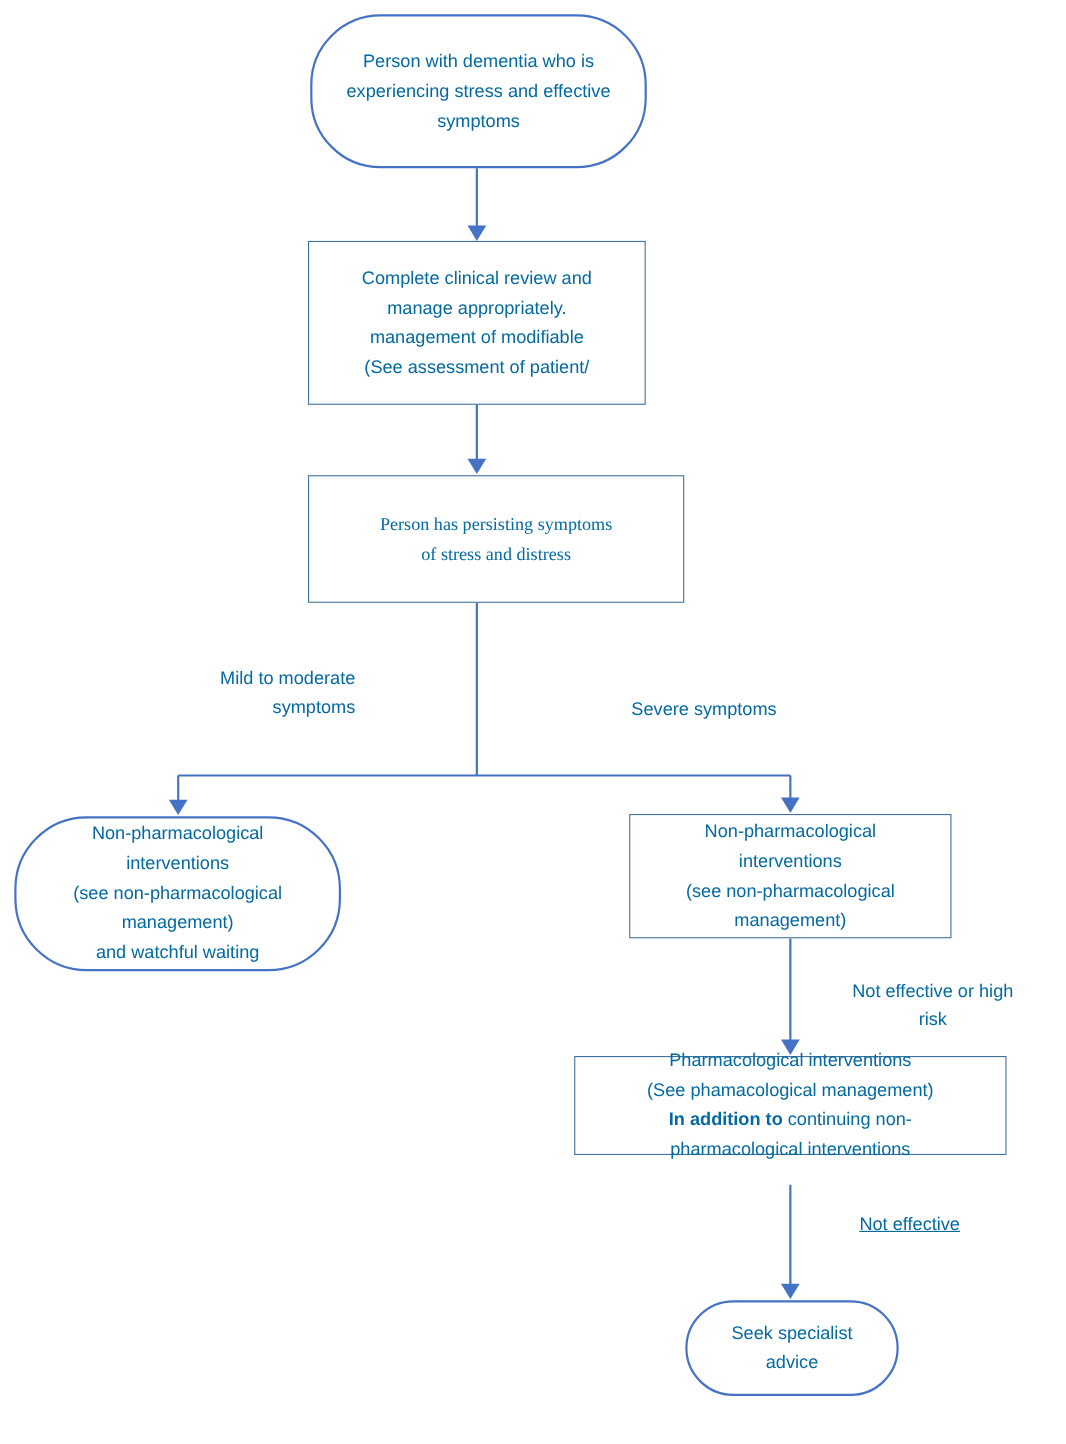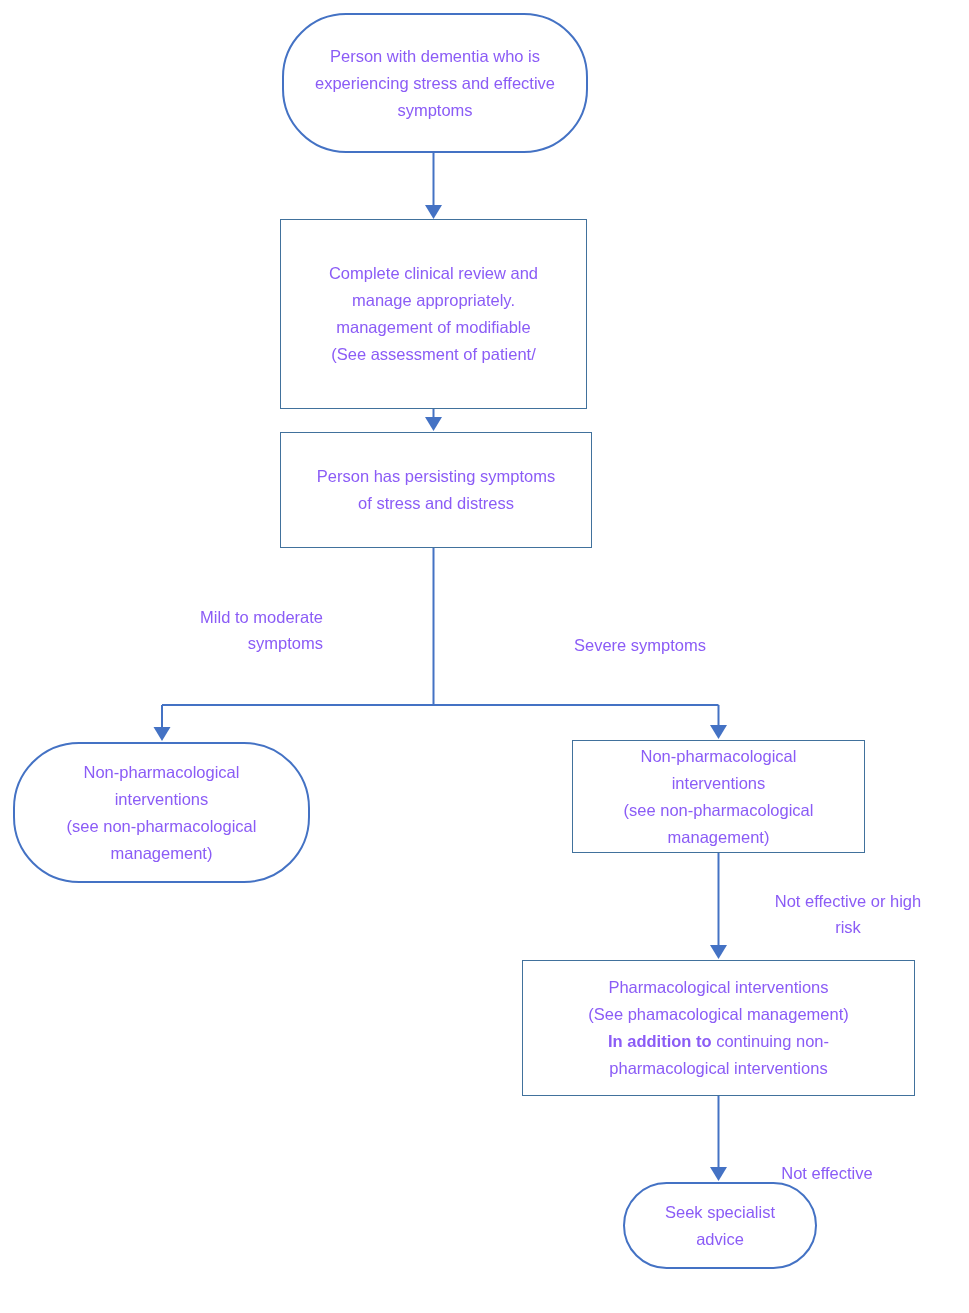--- a/index.html
+++ b/index.html
@@ -6,21 +6,21 @@
     margin: 0;
     padding: 0;
     background: #ffffff;
   }
   .canvas {
     position: relative;
     width: 969px;
     height: 1313px;
     background: #ffffff;
     font-family: "Liberation Sans", "DejaVu Sans", sans-serif;
-    color: #8b5cf6;
+    color: #0369a1;
     overflow: hidden;
   }
   .connectors {
     position: absolute;
     top: 0;
     left: 0;
     z-index: 0;
   }
   .node {
     position: absolute;
@@ -77,30 +77,30 @@
   </svg>
 
   <div class="node stadium" style="left:282px; top:13px; width:306px; height:140px; border-radius:64px;">
     <div>
       <span class="line">Person with dementia who is</span>
       <span class="line">experiencing stress and effective</span>
       <span class="line">symptoms</span>
     </div>
   </div>
 
-  <div class="node rect" style="left:280px; top:219px; width:307px; height:190px;">
+  <div class="node rect" style="left:280px; top:219px; width:307px; height:149px;">
     <div>
       <span class="line">Complete clinical review and</span>
       <span class="line">manage appropriately.</span>
       <span class="line">management of modifiable</span>
       <span class="line">(See assessment of patient/</span>
     </div>
   </div>
 
-  <div class="node rect" style="left:280px; top:432px; width:312px; height:116px;">
+  <div class="node rect" style="left:280px; top:432px; width:342px; height:116px;font-family:Liberation Serif, serif;">
     <div>
       <span class="line">Person has persisting symptoms</span>
       <span class="line">of stress and distress</span>
     </div>
   </div>
 
   <div class="edge-label" style="left:143px; top:604px; width:180px;text-align:right;">
     <span class="line">Mild to moderate</span>
     <span class="line">symptoms</span>
   </div>
@@ -108,47 +108,48 @@
   <div class="edge-label" style="left:555px; top:632px; width:170px;">
     <span class="line">Severe symptoms</span>
   </div>
 
   <div class="node stadium" style="left:13px; top:742px; width:297px; height:141px; border-radius:66px;">
     <div>
       <span class="line">Non-pharmacological</span>
       <span class="line">interventions</span>
       <span class="line">(see non-pharmacological</span>
       <span class="line">management)</span>
+      <span class="line">and watchful waiting</span>
     </div>
   </div>
 
   <div class="node rect" style="left:572px; top:740px; width:293px; height:113px;">
     <div>
       <span class="line">Non-pharmacological</span>
       <span class="line">interventions</span>
       <span class="line">(see non-pharmacological</span>
       <span class="line">management)</span>
     </div>
   </div>
 
   <div class="edge-label" style="left:753px; top:888px; width:190px;">
     <span class="line">Not effective or high</span>
     <span class="line">risk</span>
   </div>
 
-  <div class="node rect" style="left:522px; top:960px; width:393px; height:136px;">
+  <div class="node rect" style="left:522px; top:960px; width:393px; height:90px;">
     <div>
       <span class="line">Pharmacological interventions</span>
       <span class="line">(See phamacological management)</span>
       <span class="line"><strong>In addition to</strong><span> continuing non-</span></span>
       <span class="line">pharmacological interventions</span>
     </div>
   </div>
 
-  <div class="edge-label" style="left:757px; top:1160px; width:140px;">
+  <div class="edge-label" style="left:757px; top:1100px; width:140px;text-decoration:underline;">
     <span class="line">Not effective</span>
   </div>
 
   <div class="node stadium" style="left:623px; top:1182px; width:194px; height:87px; border-radius:50px;">
     <div>
       <span class="line">Seek specialist</span>
       <span class="line">advice</span>
     </div>
   </div>
 

